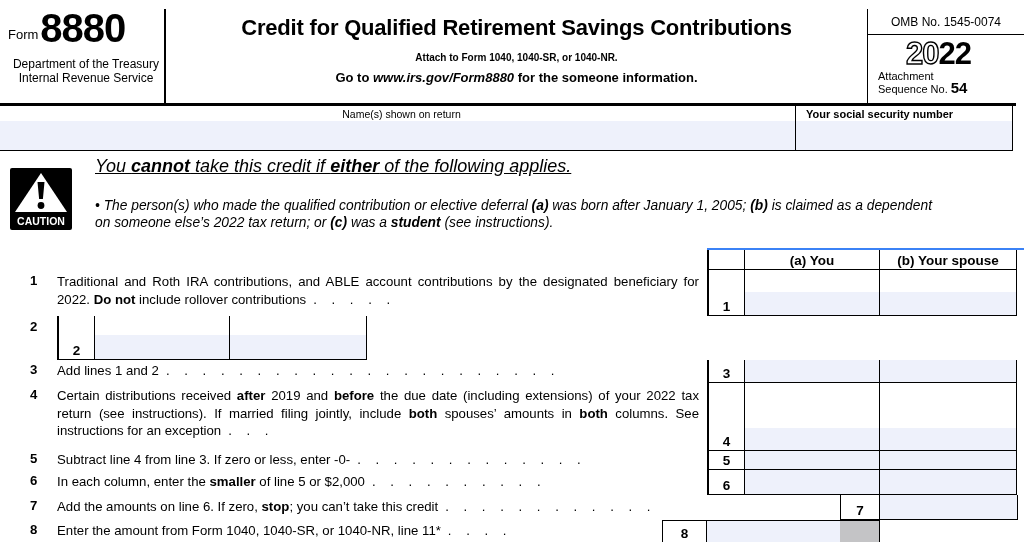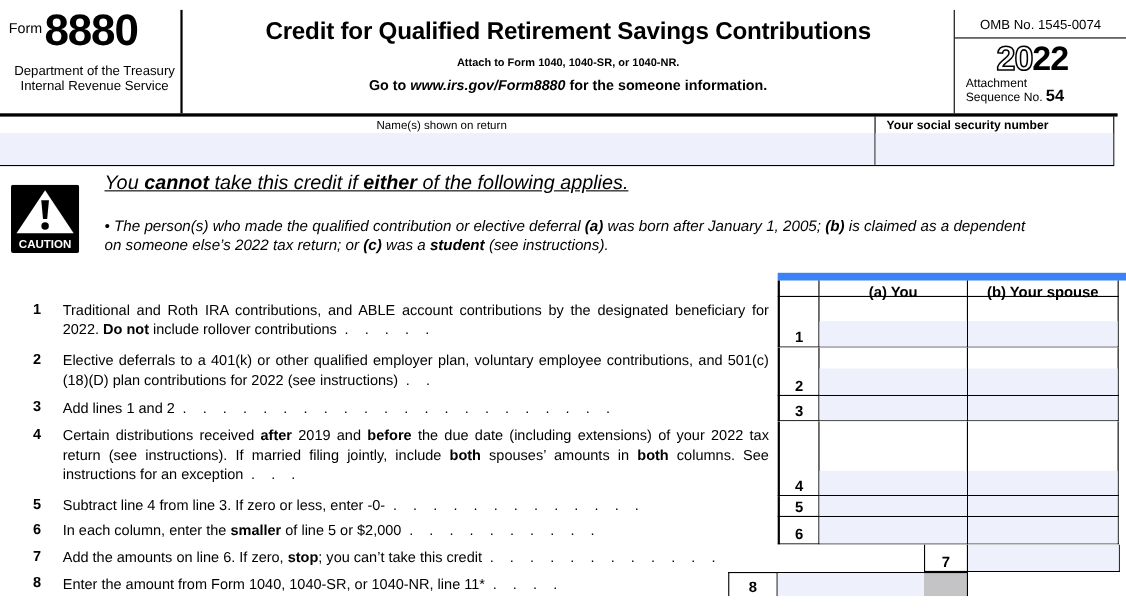--- a/index.html
+++ b/index.html
@@ -3,21 +3,21 @@
 <meta charset="utf-8">
 <style>
   * { margin:0; padding:0; box-sizing:border-box; }
   html,body { background:#fff; }
   body { font-family:"Liberation Sans", sans-serif; color:#000; }
   .page { position:relative; width:1024px; height:559px; overflow:hidden; background:#fff; }
 
   
   .hdr { display:flex; margin-top:9px; height:94px; }
   .hdr-left { width:164px; padding-left:8px; }
-  .form-no-line { display:flex; align-items:center; }
+  .form-no-line { display:flex; align-items:flex-end; }
   .form-word { font-size:13px; margin-bottom:5px; }
   .form-no { font-size:40px; font-weight:bold; letter-spacing:-1px; line-height:0.95; margin-left:2px; }
   .agency { margin-top:11px; font-size:12px; line-height:13.5px;text-align:center; }
   .hdr-center { flex:1; border-left:2px solid #000; border-right:1px solid #000; text-align:center; padding-top:6px; }
   .title { font-size:22px; font-weight:bold; letter-spacing:-0.2px; }
   .attach { font-size:10px; font-weight:bold; margin-top:11px; }
   .goto { font-size:13px; font-weight:bold; margin-top:7px; }
   .goto .url { font-style:italic; }
   .hdr-right { width:156px; display:flex; flex-direction:column; }
   .omb { font-size:12px; text-align:center; padding:6px 2px 5px 2px; border-bottom:1px solid #000; }
@@ -48,21 +48,21 @@
   
   .items { margin-top:10px; font-size:13.2px; }
   .trow { display:flex; overflow:hidden; }
   .ln { width:27px; margin-left:30px; font-weight:bold; }
   .lt { width:650px; text-align:justify; padding-right:8px; line-height:17.5px; }
   .dots { word-spacing:11px; padding-left:7px; }
 
   .cn { width:38px; border-left:2px solid #000; border-right:1px solid #000; border-bottom:1px solid #000; }
   .ca { width:135px; border-right:1px solid #000; border-bottom:1px solid #000; }
   .cb { width:137px; border-right:1px solid #000; border-bottom:1px solid #000; }
-  .thead-row { display:flex; margin-left:707px; border-top:7px solid #3b82f6; height:22px; }
+  .thead-row { display:flex; margin-left:707px; border-top:2px solid #3b82f6; height:22px; }
   .th { font-weight:bold; font-size:13.5px; text-align:center; padding-top:3px; }
   .cell { display:flex; align-items:flex-end; }
   .cell-num { display:flex; align-items:flex-end; justify-content:center; font-weight:bold; font-size:13.5px; padding-bottom:1px; }
   .fill { width:100%; height:100%; background:var(--field_fill,#eef1fb); }
 
   .r1 { height:46px; } .r1 .ln,.r1 .lt { padding-top:3px; } .r1 .fill { height:23px; }
   .r2 { height:44px; } .r2 .ln,.r2 .lt { padding-top:3px; } .r2 .fill { height:24px; }
   .r3 { height:23px; } .r3 .ln,.r3 .lt { padding-top:2px; }
   .r4 { height:68px; } .r4 .ln,.r4 .lt { padding-top:4px; } .r4 .fill { height:22px; }
   .r5 { height:19px; } .r5 .ln,.r5 .lt { padding-top:0px; }
@@ -156,21 +156,20 @@
       <div class="ca cell">
           <div class="fill"></div>
         </div>
       <div class="cb cell">
           <div class="fill"></div>
         </div>
     </div>
 
     <div class="trow r2">
       <div class="ln">2</div>
-      <div class="lt"><span><span>Elective deferrals to a 401(k) or other qualified employer plan, voluntary employee contributions, and 501(c)(18)(D) plan contributions for 2022 (see instructions)</span></span><span class="dots">. .</span></div>
       <div class="cn cell-num">2</div>
       <div class="ca cell">
           <div class="fill"></div>
         </div>
       <div class="cb cell">
           <div class="fill"></div>
         </div>
     </div>
 
     <div class="trow r3">

